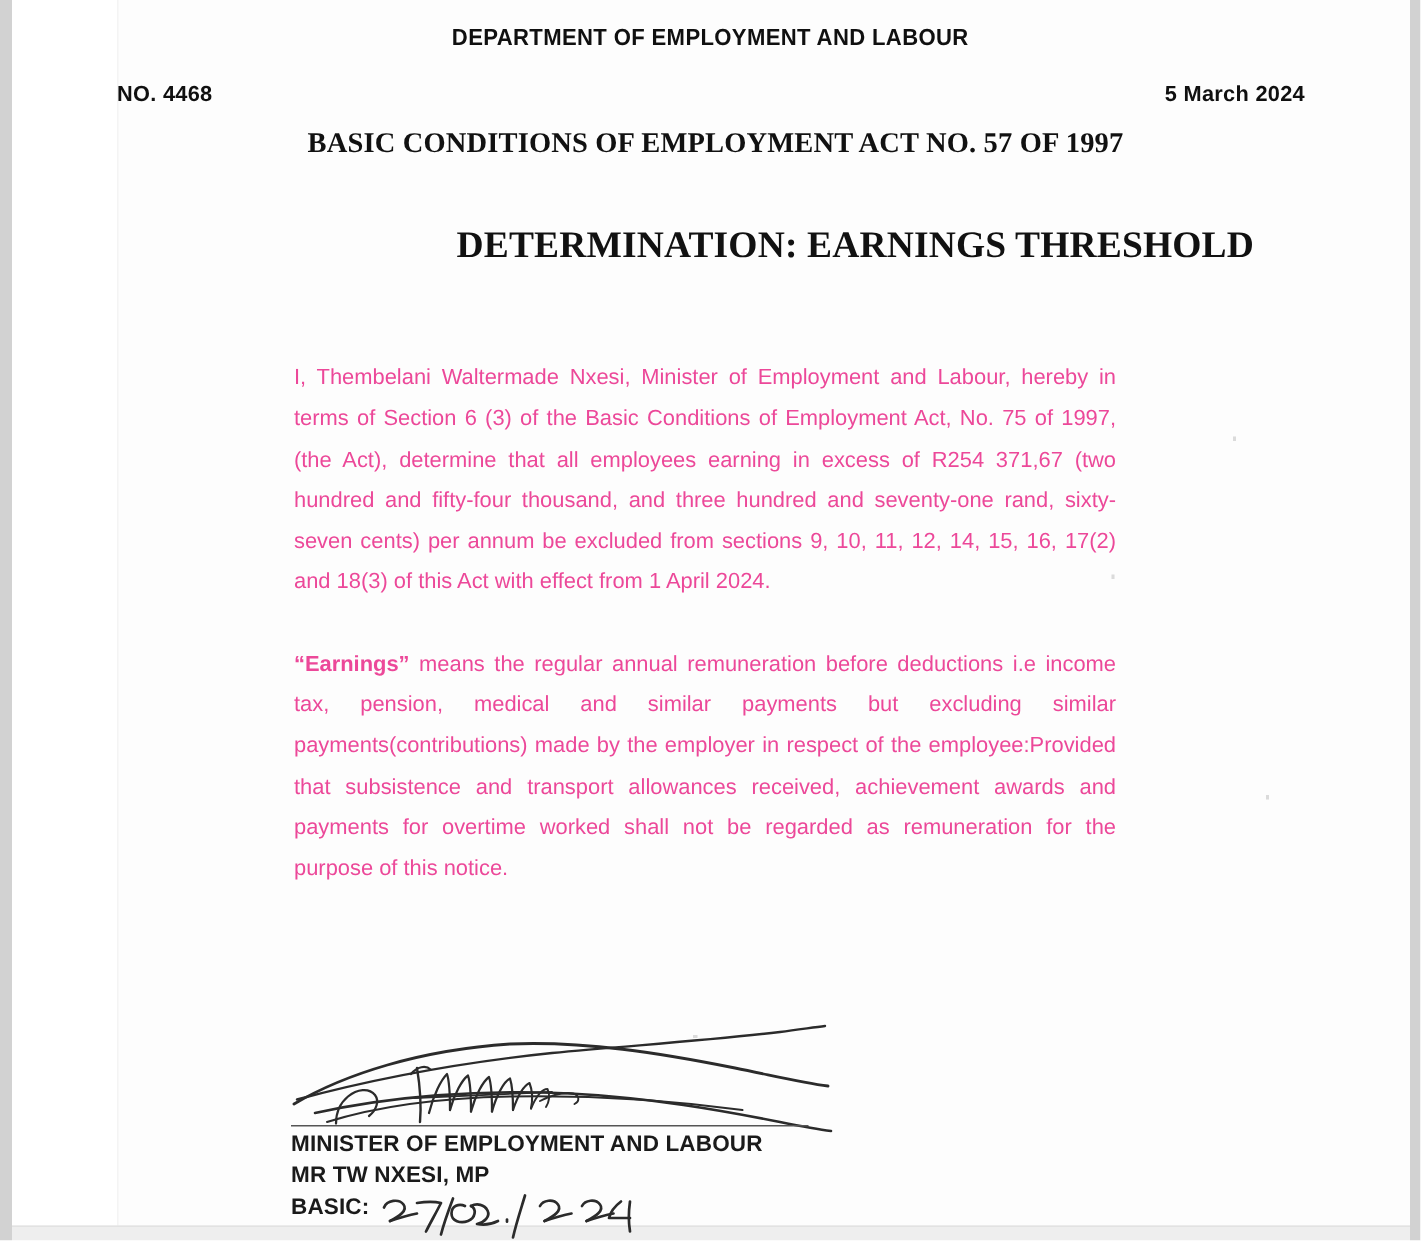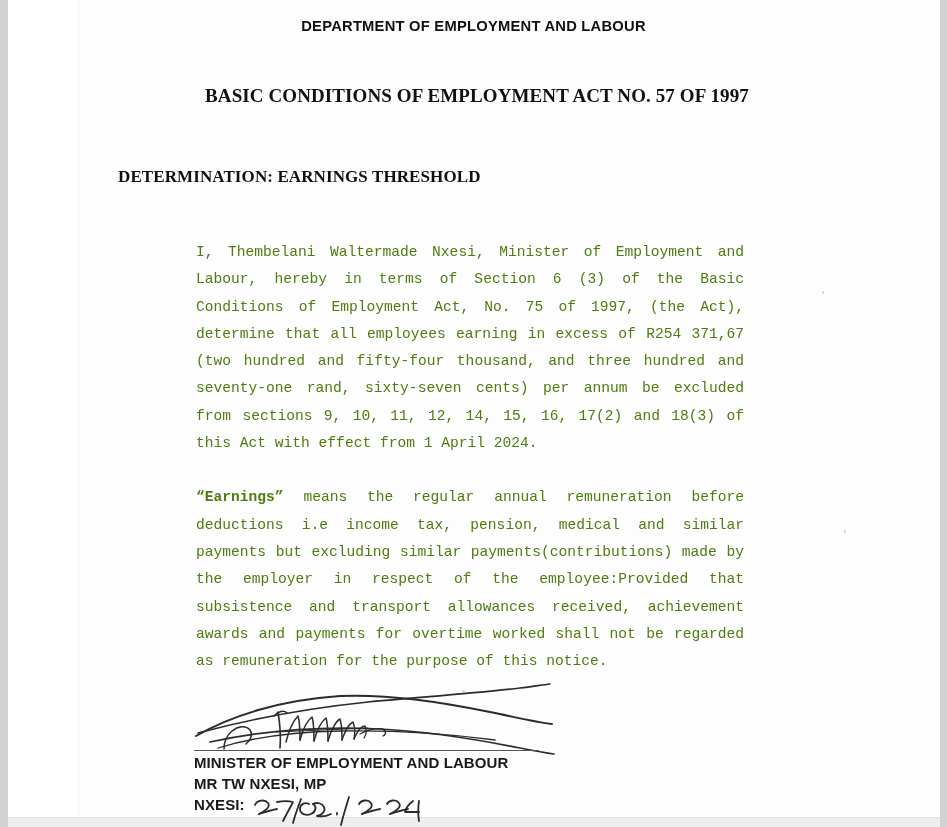--- a/index.html
+++ b/index.html
@@ -107,38 +107,37 @@
     font-family: "Liberation Serif", serif;
     font-weight: bold;
     font-size: 19px;
     letter-spacing: .1px;
     color: #111;
   }
   .determination-title {
     position: absolute;
     left: 118px; top: 150px;
     width: 718px;
-    text-align: left;
+    text-align: right;
     font-family: "Liberation Serif", serif;
     font-weight: bold;
-    font-size: 17px;
+    font-size: 25px;
     letter-spacing: .1px;
     color: #111;
-    margin-top: 17px;
   }
 
   
   .body-block {
     position: absolute;
     left: 196px; top: 239px;
     width: 548px;
-    font-family: Liberation Mono, monospace;
+    font-family: Liberation Sans, sans-serif;
     font-size: 14.6px;
     line-height: 27.3px;
-    color: #4d7c0f;
+    color: #ec4899;
     text-align: justify;
     text-justify: inter-word;
   }
   .body-block p {
     margin: 0 0 27px 0;
     text-align: justify;
   }
   .body-block p.last-para { margin-bottom: 16px; }
   .body-block p.no-justify { text-align: left; }
   .body-block b { font-weight: bold; }
@@ -203,20 +202,24 @@
 
   <div class="speckle" style="left:822px; top:291px;"></div>
   <div class="speckle" style="left:741px; top:383px;"></div>
   <div class="speckle" style="left:844px; top:530px;"></div>
   <div class="speckle" style="left:462px; top:690px; width:3px; height:2px;"></div>
 
   <div class="content">
 
     <div class="dept-header">DEPARTMENT OF EMPLOYMENT AND LABOUR</div>
 
+    <div class="notice-row">
+      <span class="notice-no">NO. 4468</span>
+      <span class="notice-date">5 March 2024</span>
+    </div>
 
     <div class="act-title">BASIC CONDITIONS OF EMPLOYMENT ACT NO. 57 OF 1997</div>
 
     <div class="determination-title">DETERMINATION: EARNINGS THRESHOLD</div>
 
     <div class="body-block">
       <p>I, Thembelani Waltermade Nxesi, Minister of Employment and Labour, hereby in terms of Section 6 (3) of the Basic Conditions of Employment Act, No. 75 of 1997, (the Act), determine that all employees earning in excess of R254 371,67 (two hundred and fifty-four thousand, and three hundred and seventy-one rand, sixty-seven cents) per annum be excluded from sections 9, 10, 11, 12, 14, 15, 16, 17(2) and 18(3) of this Act with effect from 1 April 2024.</p>
 
 
       <p class="last-para"><b>“Earnings”</b><span> means the regular annual remuneration before deductions i.e income tax, pension, medical and similar payments but excluding similar payments(contributions) made by the employer in respect of the employee:Provided that subsistence and transport allowances received, achievement awards and payments for overtime worked shall not be regarded as remuneration for the purpose of this notice.</span></p>
@@ -243,21 +246,21 @@
           <path d="M170,58 C178,54 186,52 192,53 C196,54 197,58 193,60" stroke-width="1.3"></path>
         </g>
       </svg>
 
       <div class="sig-rule"></div>
 
       <div class="sig-lines">
         <div>MINISTER OF EMPLOYMENT AND LABOUR</div>
         <div>MR TW NXESI, MP</div>
         <div class="sig-date-row">
-          <span>NXESI:</span>
+          <span>BASIC:</span>
           <span class="handwritten-date">
             <svg viewBox="0 0 200 34" width="200" height="34">
               <title>27/02/2024</title>
               <g fill="none" stroke="#2b2b2b" stroke-width="1.8" stroke-linecap="round" stroke-linejoin="round">
                 <path d="M6,10 C8,5 16,4 19,8 C22,12 16,16 10,19"></path>
                 <path d="M10,19 C16,17 23,15 28,14"></path>
                 <path d="M28,7 C34,6 40,6 44,7 C41,13 37,20 34,26"></path>
                 <path d="M52,4 C49,12 46,20 44,28"></path>
                 <path d="M60,9 C56,7 51,9 51,14 C51,19 57,21 62,19 C67,17 68,11 64,9"></path>
                 <path d="M64,9 C68,7 73,8 75,12 C77,16 73,20 68,21 C73,22 78,21 82,19"></path>

